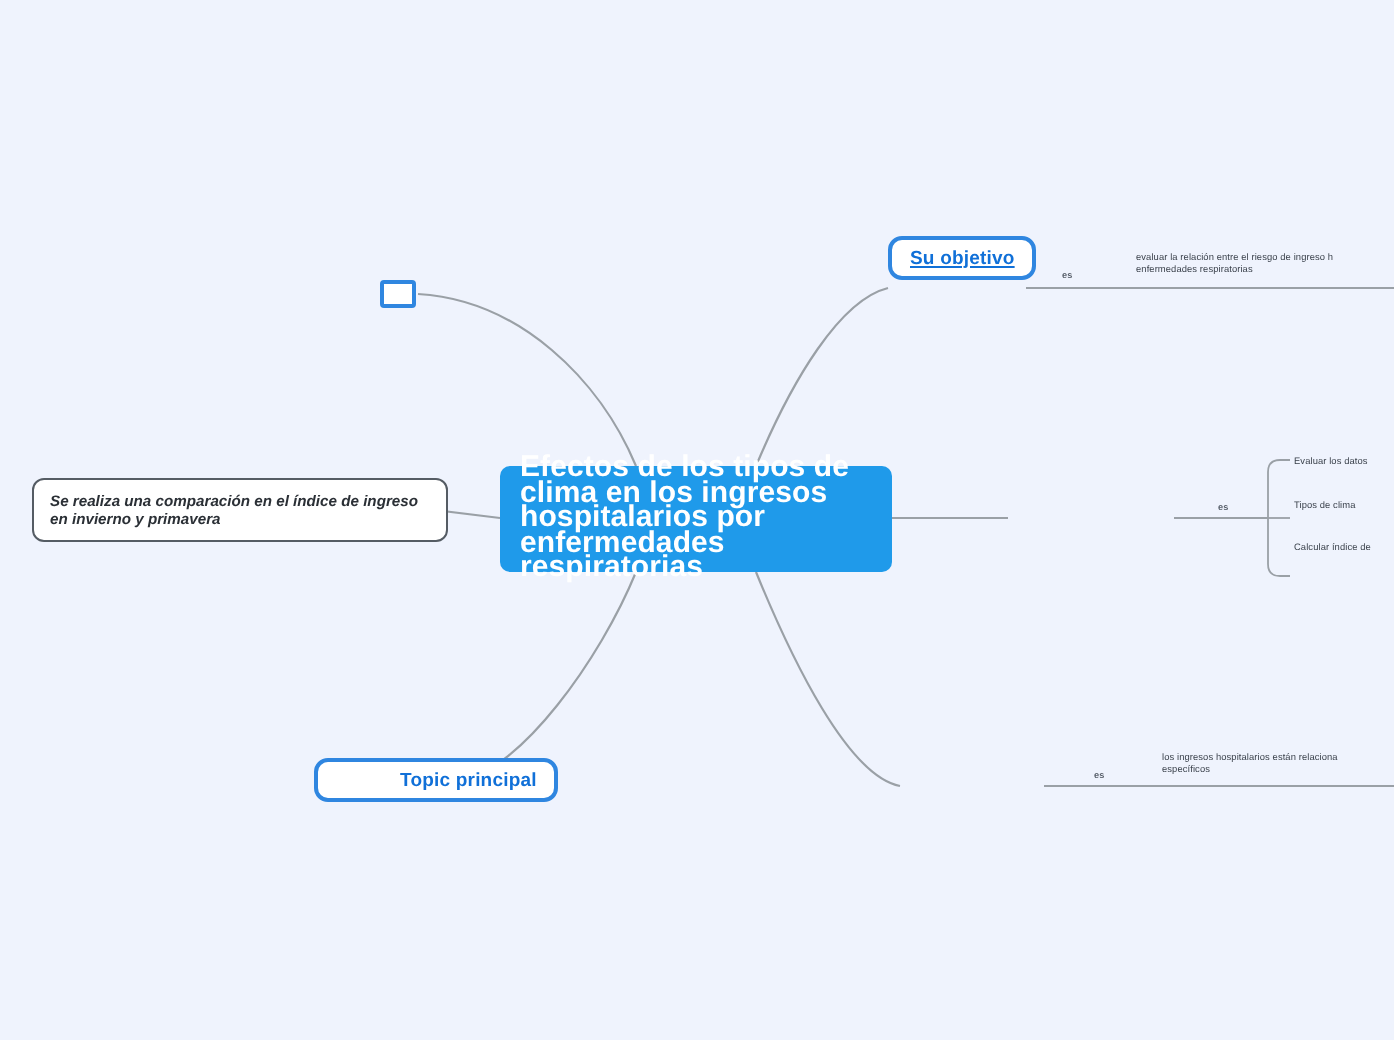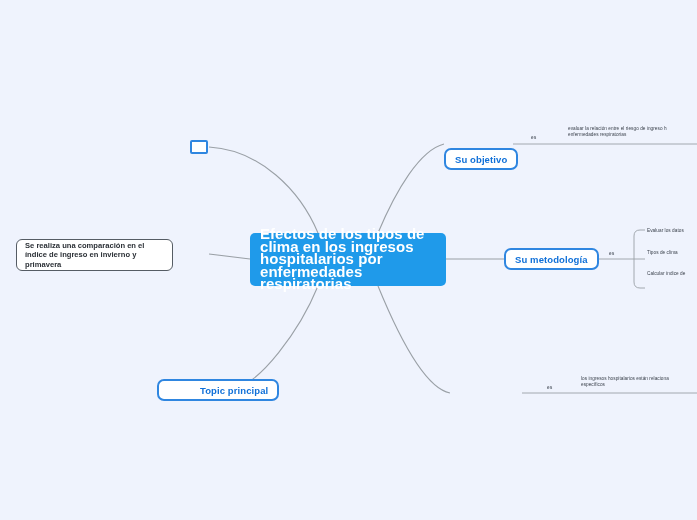--- a/index.html
+++ b/index.html
@@ -59,50 +59,51 @@
     border-radius: 7px;
     color: #1070d8;
     font-size: 9.5px;
     font-weight: bold;
     height: 22px;
     padding: 0 9px;
     justify-content: center;
     letter-spacing: 0.1px;
     white-space: nowrap;
   }
-  .node-objetivo    { left: 444px; top: 148px; }
+  .node-objetivo    { left: 444px; top: 118px; text-decoration: underline; }
   .node-metodologia { left: 504px; top: 248px; }
   .node-conclusion  { left: 450px; top: 382px; }
   .node-topicprin   { left: 157px; top: 379px; padding-left: 41px; }
 
   
   .node-empty {
     left: 190px;
     top: 140px;
     width: 18px;
     height: 14px;
     background: #ffffff;
     border: 2px solid #2f86e0;
     border-radius: 2px;
   }
 
   
   .node-note {
     left: 16px;
     top: 239px;
-    width: 157px;
+    width: 208px;
     height: 30px;
     background: #ffffff;
     border: 1.3px solid #555c64;
     border-radius: 6px;
     padding: 15px 8px;
     color: #2b3036;
     font-size: 7.6px;
     font-weight: bold;
     line-height: 9.4px;
+    font-style: italic;
   }
 
   
   .rel-label {
     position: absolute;
     font-size: 4.6px;
     font-weight: bold;
     color: #585f6a;
     letter-spacing: 0.1px;
   }
@@ -167,23 +168,20 @@
   </svg>
 
   <div class="node node-root">
     <span>Efectos de los tipos de clima en los ingresos hospitalarios por enfermedades respiratorias</span>
   </div>
 
   <div class="node node-topic node-objetivo">
     <span>Su objetivo</span>
   </div>
 
-  <div class="node node-topic node-metodologia">
-    <span>Su metodología</span>
-  </div>
 
 
   <div class="node node-topic node-topicprin">
     <span>Topic principal</span>
   </div>
 
   <div class="node node-empty">
     <span></span>
   </div>
 

